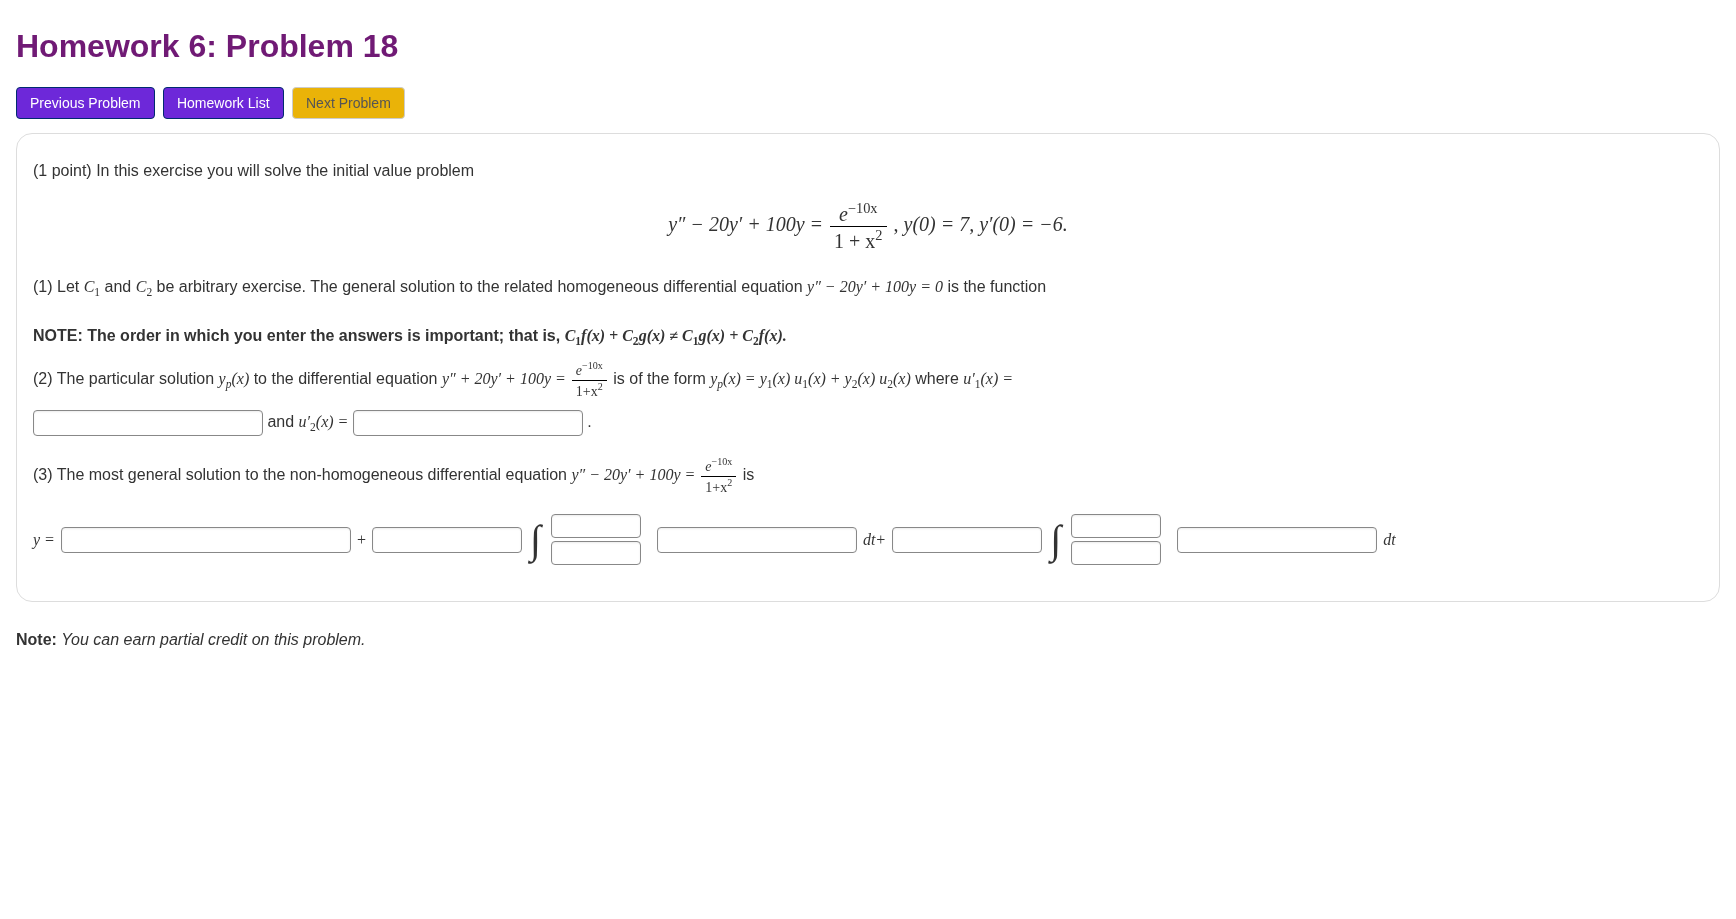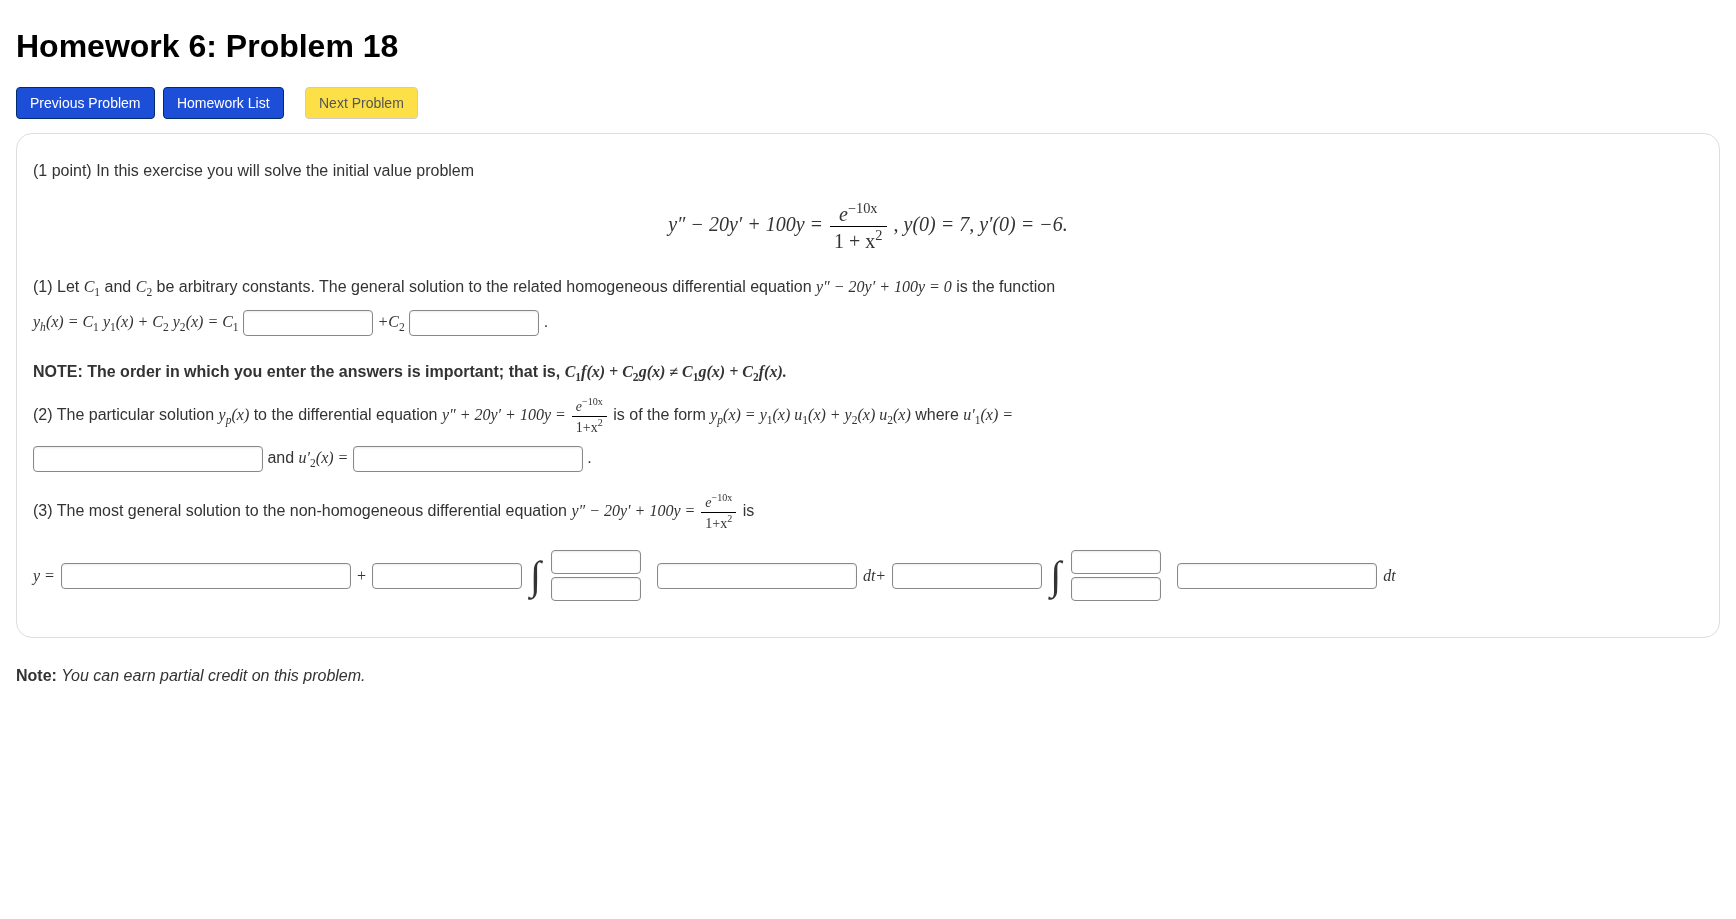--- a/index.html
+++ b/index.html
@@ -7,34 +7,34 @@
   font-family: "Helvetica Neue", Helvetica, Arial, sans-serif;
   margin: 0;
   padding: 16px;
   font-size: 16px;
   color: #333;
 }
 h1 {
   font-size: 32px;
   margin: 12px 0 22px 0;
   font-weight: bold;
-  color: #000000;
+  color: #701a75;
 }
 .nav-row { margin-bottom: 14px; }
 .btn {
   display: inline-block;
   padding: 7px 13px;
   font-size: 14px;
   border-radius: 4px;
   border: 1px solid transparent;
   cursor: pointer;
   margin-right: 4px;
 }
-.btn-primary { background: #1d4ed8; color: #fff; border-color: #002b6f; }
-.btn-default { background: #fde047; color: #555; border-color: #ccc; margin-left: 13px; }
+.btn-primary { background: #6d28d9; color: #fff; border-color: #002b6f; }
+.btn-default { background: #eab308; color: #555; border-color: #ccc; }
 .panel {
   border: 1px solid #ddd;
   border-radius: 16px;
   padding: 15px 16px 18px;
 }
 .math-var { font-family: "Times New Roman", serif; font-style: italic; }
 .eqline { text-align: center; margin: 18px 0 22px; font-family: "Times New Roman", serif; font-size: 20px; }
 .frac { display: inline-block; vertical-align: middle; text-align: center; margin: 0 2px; }
 .frac .num { display: block; padding: 0 4px; border-bottom: 1px solid #000; line-height: 1.2; }
 .frac .den { display: block; padding: 0 4px; line-height: 1.2; }
@@ -90,30 +90,23 @@
     <span class="math-var">y″ − 20y′ + 100y = </span>
     <span class="frac">
       <span class="num"><span class="math-var">e</span><span class="sup ftxt">−10x</span></span>
       <span class="den"><span class="ftxt">1 + x</span><span class="sup ftxt">2</span></span>
     </span>
     <span class="ftxt"> ,</span>
     <span class="math-var">   y(0) = 7,   y′(0) = −6.</span>
   </div>
 
   <p>
-    <span>(1) Let </span><span class="math-var">C</span><span class="sub ftxt">1</span><span> and </span><span class="math-var">C</span><span class="sub ftxt">2</span><span> be arbitrary constants. The general solution to the related homogeneous differential equation </span><span class="math-var">y″ − 20y′ + 100y = 0</span><span> is the function</span>
+    <span>(1) Let </span><span class="math-var">C</span><span class="sub ftxt">1</span><span> and </span><span class="math-var">C</span><span class="sub ftxt">2</span><span> be arbitrary exercise. The general solution to the related homogeneous differential equation </span><span class="math-var">y″ − 20y′ + 100y = 0</span><span> is the function</span>
   </p>
 
-  <p>
-    <span class="math-var">y</span><span class="sub math-var">h</span><span class="math-var">(x) = C</span><span class="sub ftxt">1</span><span class="math-var"> y</span><span class="sub ftxt">1</span><span class="math-var">(x) + C</span><span class="sub ftxt">2</span><span class="math-var"> y</span><span class="sub ftxt">2</span><span class="math-var">(x) = C</span><span class="sub ftxt">1</span>
-    <input type="text" class="input" style="">
-    <span class="math-var">+C</span><span class="sub ftxt">2</span>
-    <input type="text" class="input" style="">
-    <span> .</span>
-  </p>
 
   <p style="margin-top:24px;">
     <span class="note-strong">NOTE: The order in which you enter the answers is important; that is, </span><span class="math-var note-strong">C</span><span class="sub ftxt note-strong">1</span><span class="math-var note-strong">f(x) + C</span><span class="sub ftxt note-strong">2</span><span class="math-var note-strong">g(x) ≠ C</span><span class="sub ftxt note-strong">1</span><span class="math-var note-strong">g(x) + C</span><span class="sub ftxt note-strong">2</span><span class="math-var note-strong">f(x).</span>
   </p>
 
   <p>
     <span>(2) The particular solution </span><span class="math-var">y</span><span class="sub math-var">p</span><span class="math-var">(x)</span><span> to the differential equation </span><span class="math-var">y″ + 20y′ + 100y = </span>
     <span class="frac" style="font-size:14px;">
       <span class="num"><span class="math-var">e</span><span class="sup ftxt">−10x</span></span>
       <span class="den"><span class="ftxt">1+x</span><span class="sup ftxt">2</span></span>

